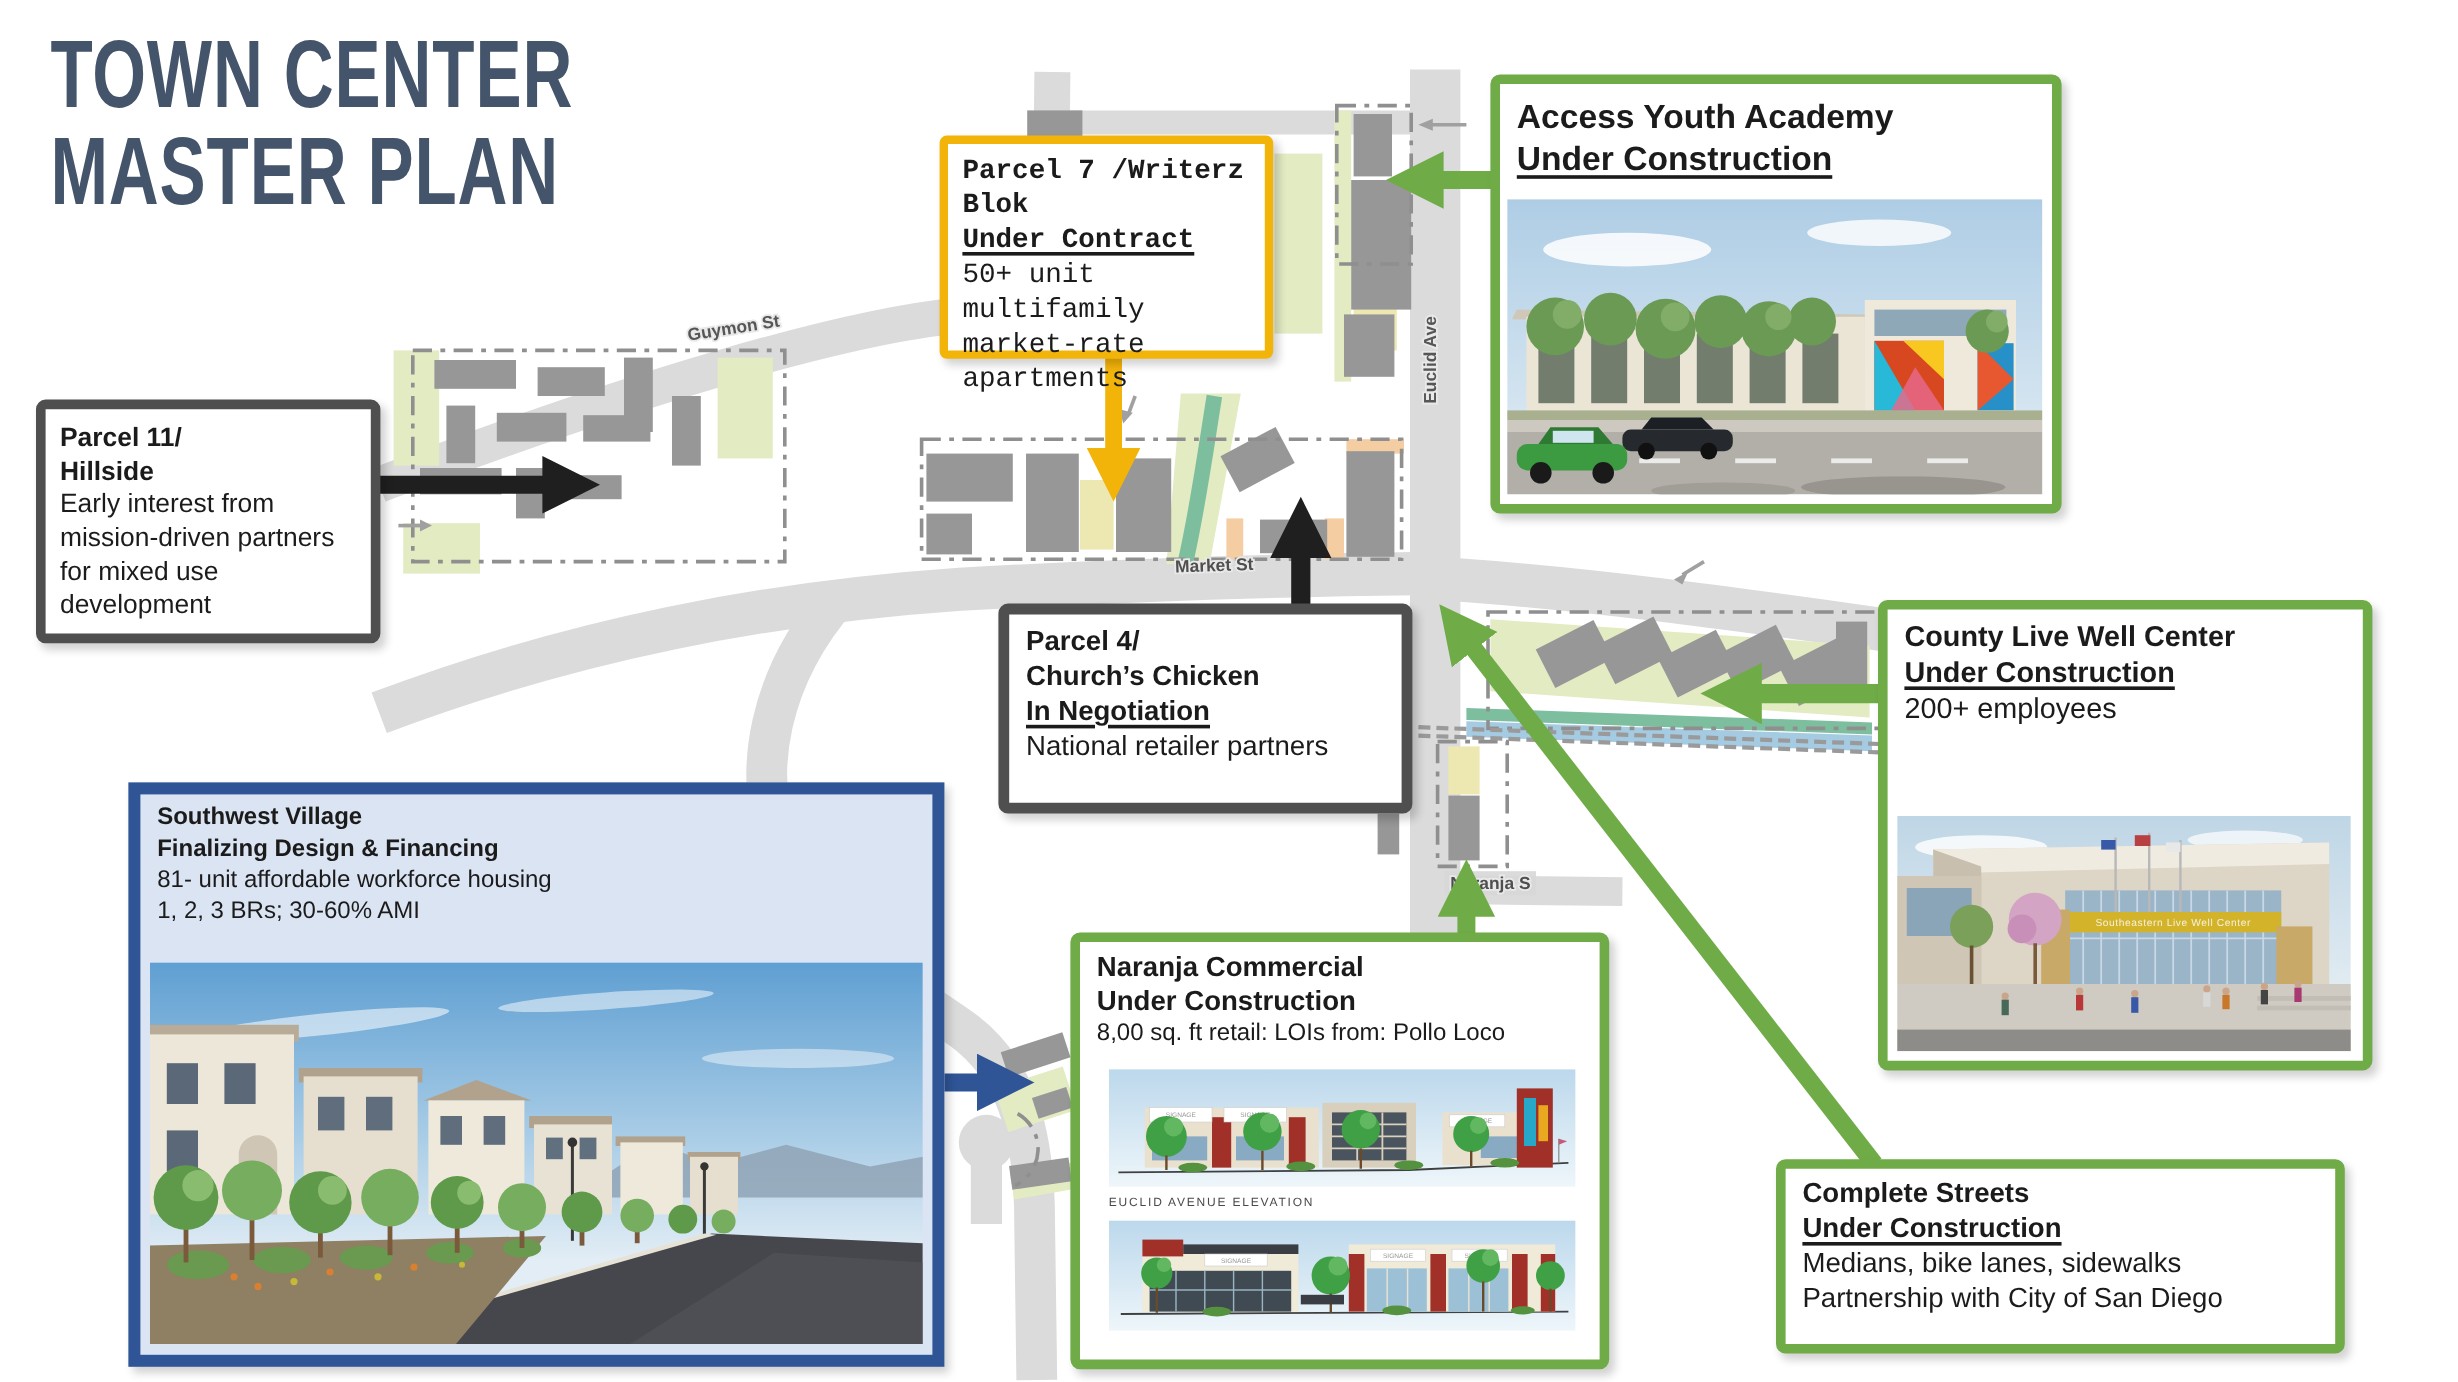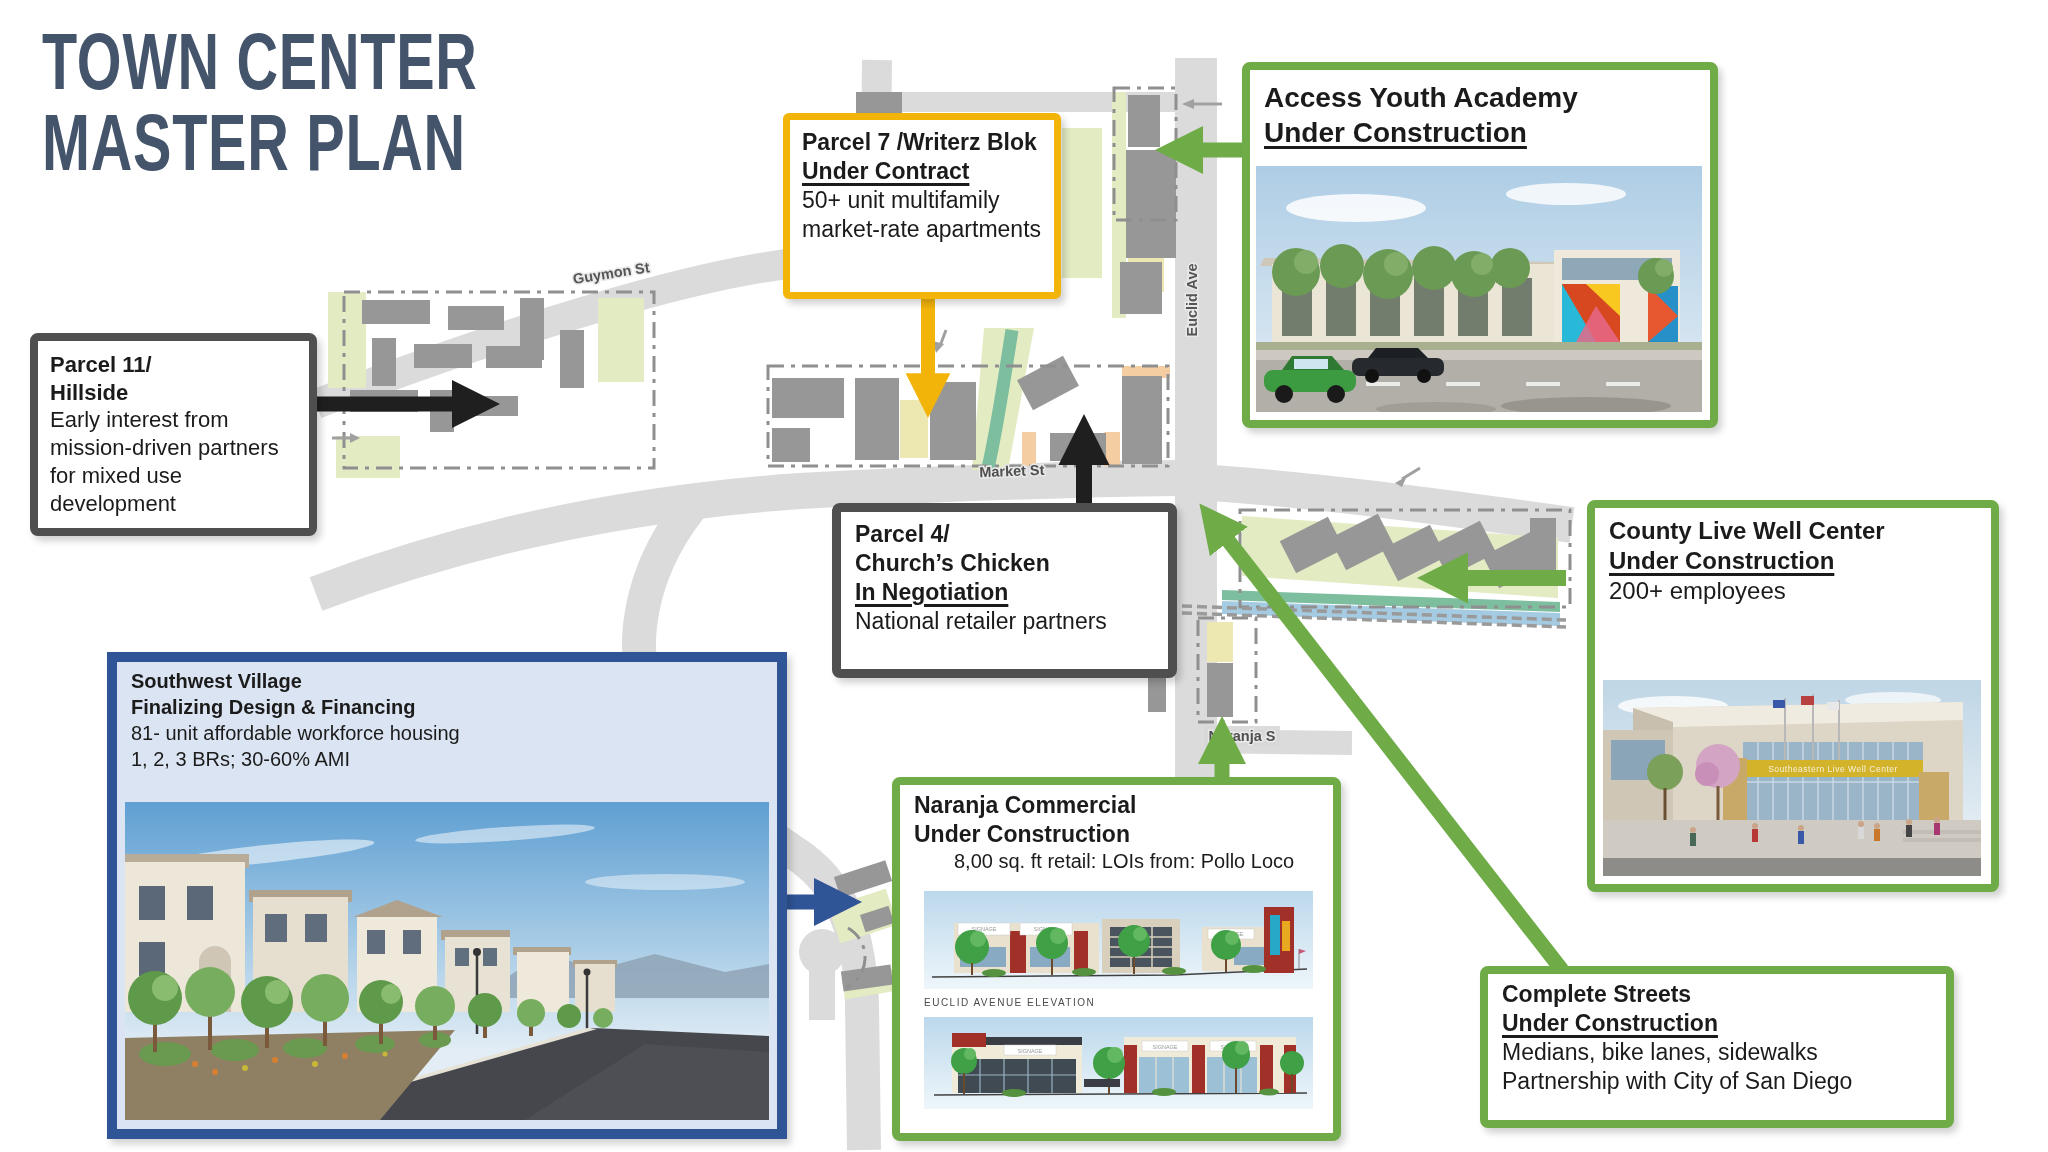--- a/index.html
+++ b/index.html
@@ -11,29 +11,29 @@
   .title{position:absolute;left:42px;top:22px;font-size:80px;line-height:1.01;font-weight:600;
          color:var(--title,#44546A);transform:scaleX(0.72);transform-origin:0 0;white-space:nowrap;letter-spacing:1px;}
   
   .callout{position:absolute;background:#fff;box-sizing:border-box;z-index:3;
            box-shadow:4px 5px 7px rgba(0,0,0,0.18);line-height:1.26;}
   .c-title{font-weight:700;}
   .c-status{font-weight:700;text-decoration:underline;text-decoration-thickness:2.5px;text-underline-offset:4px;}
   .c-bold{font-weight:700;}
   .nowrap{white-space:nowrap;}
   #box-parcel7{left:783px;top:113px;width:278px;height:186px;border:7px solid var(--gold,#F3B40A);
-               border-radius:6px;padding:8px 12px;font-size:23px;}
+               border-radius:6px;padding:8px 12px;font-size:23px;font-family:Liberation Mono, monospace;}
   #box-access{left:1242px;top:62px;width:476px;height:366px;border:8px solid var(--green,#6FAC47);
               border-radius:8px;padding:10px 14px;font-size:28px;}
   #box-parcel11{left:30px;top:333px;width:287px;height:203px;border:8px solid var(--dark-gray,#4F4F4F);
                 border-radius:8px;padding:10px 12px;font-size:22px;}
   #box-parcel4{left:832px;top:503px;width:345px;height:175px;border:9px solid var(--dark-gray,#4F4F4F);
                border-radius:8px;padding:8px 14px;font-size:23px;}
   #box-county{left:1565px;top:500px;width:412px;height:392px;border:8px solid var(--green,#6FAC47);
-              border-radius:8px;padding:8px 14px;font-size:24px;margin-left:22px;}
+              border-radius:8px;padding:8px 14px;font-size:24px;}
   #box-southwest{left:107px;top:652px;width:680px;height:487px;border:10px solid var(--blue,#2F5597);
                  background:var(--blue-fill,#DBE4F2);padding:6px 14px;font-size:20px;line-height:1.3;}
   #box-naranja{left:892px;top:777px;width:449px;height:364px;border:8px solid var(--green,#6FAC47);
                border-radius:8px;padding:6px 14px;font-size:23px;}
   #box-complete{left:1480px;top:966px;width:474px;height:162px;border:8px solid var(--green,#6FAC47);
                 border-radius:8px;padding:6px 14px;font-size:23px;}
   .photo{position:absolute;}
   .elev-caption{position:absolute;left:24px;top:212px;font-size:10px;letter-spacing:1.5px;color:#4a4a4a;}
 </style>
 </head>
@@ -455,21 +455,21 @@
         <circle cx="40" cy="186" r="13" fill="#8abc70"></circle>
           <circle cx="152" cy="190" r="12" fill="#8abc70"></circle>
         <circle cx="266" cy="192" r="10" fill="#8abc70"></circle>
       </g>
     </svg>
   </div>
 
   <div class="callout" id="box-naranja">
     <div class="c-title">Naranja Commercial</div>
     <div class="c-bold">Under Construction</div>
-    <div class="c-body nowrap" style="font-size:20px;margin-left:40px;">8,00 sq. ft retail: LOIs from: Pollo Loco</div>
+    <div class="c-body nowrap" style="font-size:20px;">8,00 sq. ft retail: LOIs from: Pollo Loco</div>
     <svg class="photo" style="left:24px;top:106px;" width="389" height="98" viewBox="0 0 389 98">
       <defs>
           <linearGradient id="skyE1" x1="0" y1="0" x2="0" y2="1">
         <stop offset="0" stop-color="#bcd8ec"></stop>
             <stop offset="1" stop-color="#eef6fa"></stop>
           </linearGradient>
         </defs>
       <rect width="389" height="98" fill="url(#skyE1)"></rect>
       <path d="M 8 86 L 250 84 L 383 78" stroke="#404040" stroke-width="1.5" fill="none"></path>
       <rect x="30" y="32" width="145" height="50" fill="#e9e1cd"></rect>

